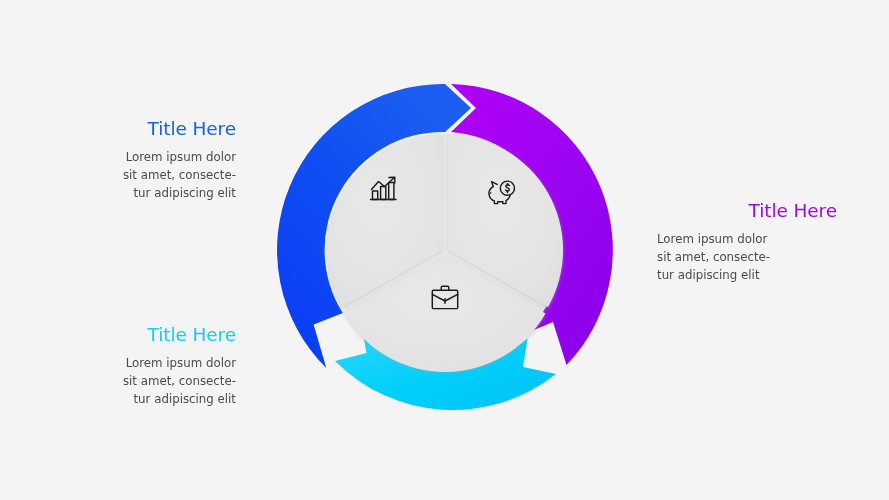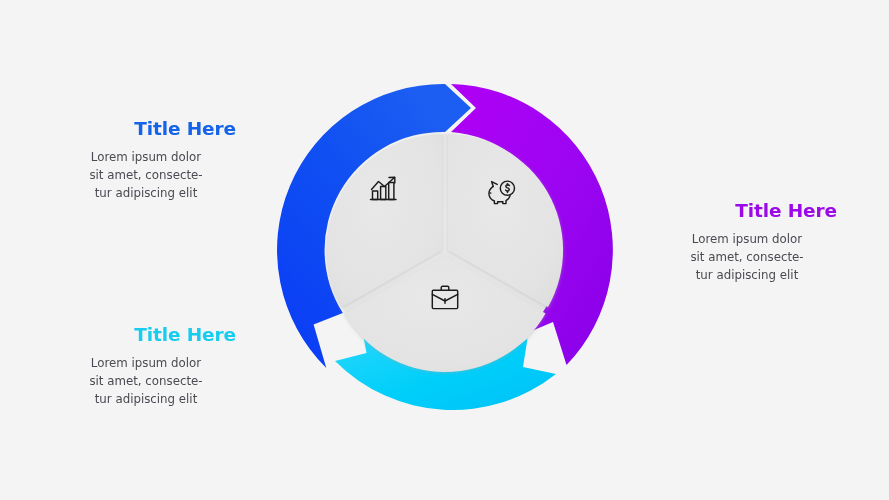--- a/index.html
+++ b/index.html
@@ -34,32 +34,31 @@
   }
   #diagram svg { display: block; width: 360px; height: 360px; }
 
   
   .text-block {
     position: absolute;
     width: 180px;
   }
   .text-block .tb-title {
     font-size: 18.5px;
-    font-weight: 700;
+    font-weight: 400;
     letter-spacing: -0.1px;
     line-height: 1.2;
     margin-bottom: 9px;
     text-align: right;
   }
   .text-block .tb-body {
     font-size: 11.8px;
     line-height: 1.52;
     color: #4a4a52;
     font-weight: 400;
-    text-align: center;
   }
 
   #block-1 {
     left: 56px;
     top: 118px;
     text-align: right;
   }
   #block-1 .tb-title { color: #1463e8; }
 
   #block-3 {

